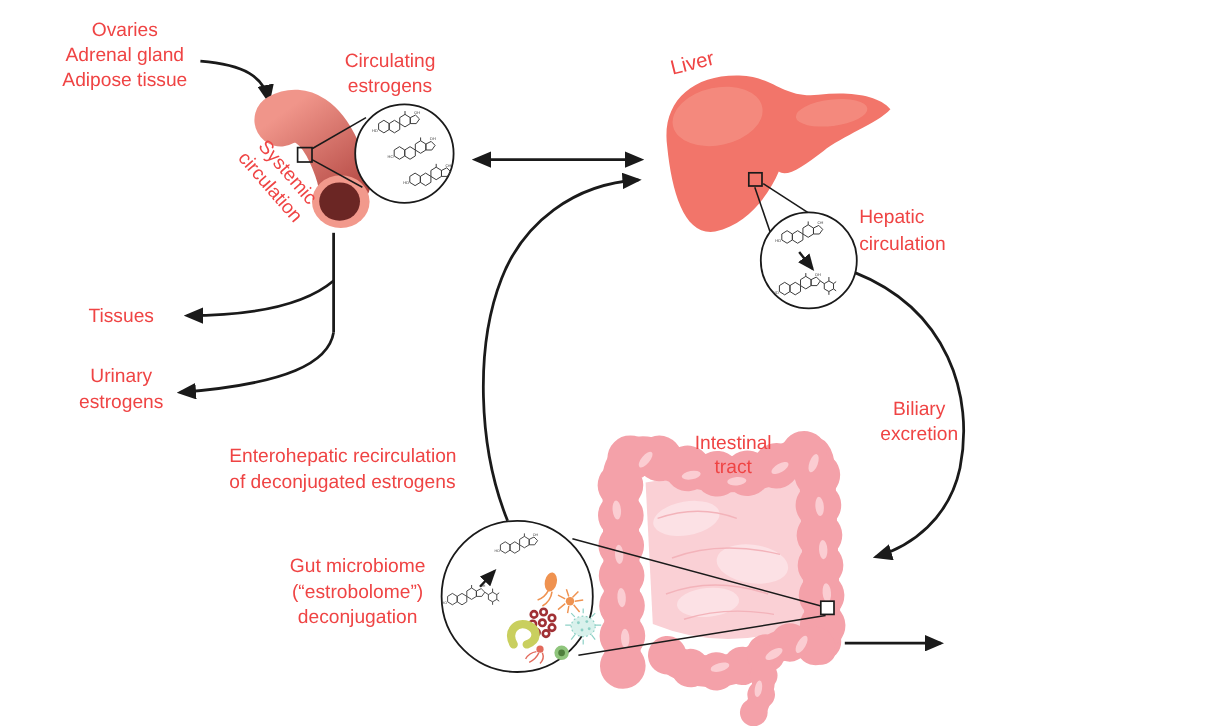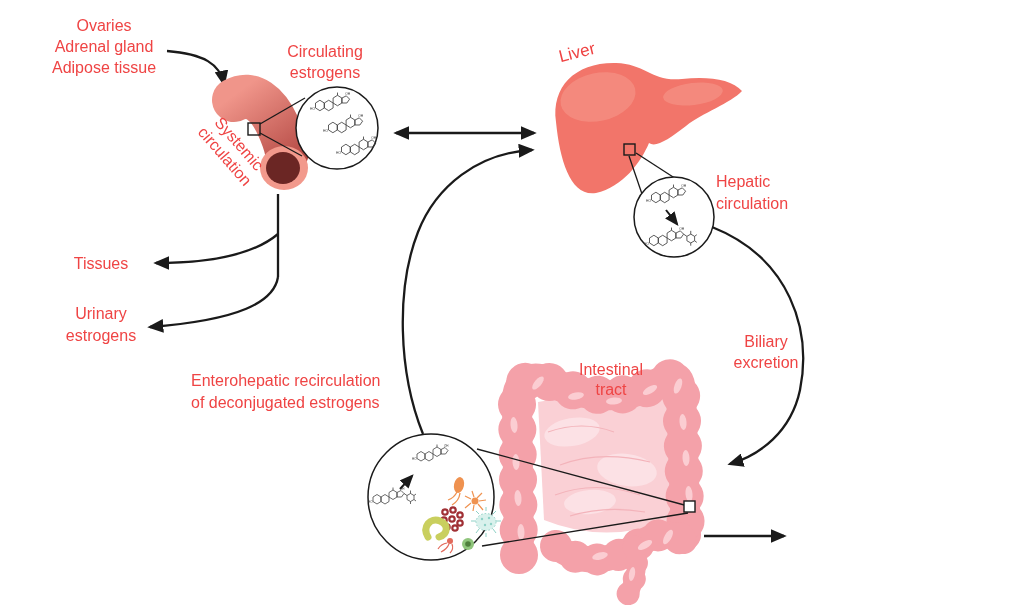--- a/index.html
+++ b/index.html
@@ -192,20 +192,23 @@
 
 <div class="lbl" style="left:716px;top:171px;width:120px;line-height:22px;">Hepatic
 circulation</div>
 
 <div class="lbl c" style="left:716px;top:331px;width:100px;">Biliary
 excretion</div>
 
 <div class="lbl c" style="left:560px;top:344px;width:102px;line-height:20px;margin-top:16px;">Intestinal
 tract</div>
 
+<div class="lbl c" style="left:226px;top:462px;width:144px;">Gut microbiome
+(“estrobolome”)
+deconjugation</div>
 
 <div class="lbl" style="left:191px;top:370px;width:232px;line-height:22px;">Enterohepatic recirculation
 of deconjugated estrogens</div>
 
 <div class="lbl c" style="left:56px;top:253px;width:90px;">Tissues</div>
 
 <div class="lbl c" style="left:54px;top:303px;width:94px;line-height:22px;">Urinary
 estrogens</div>
 
 

